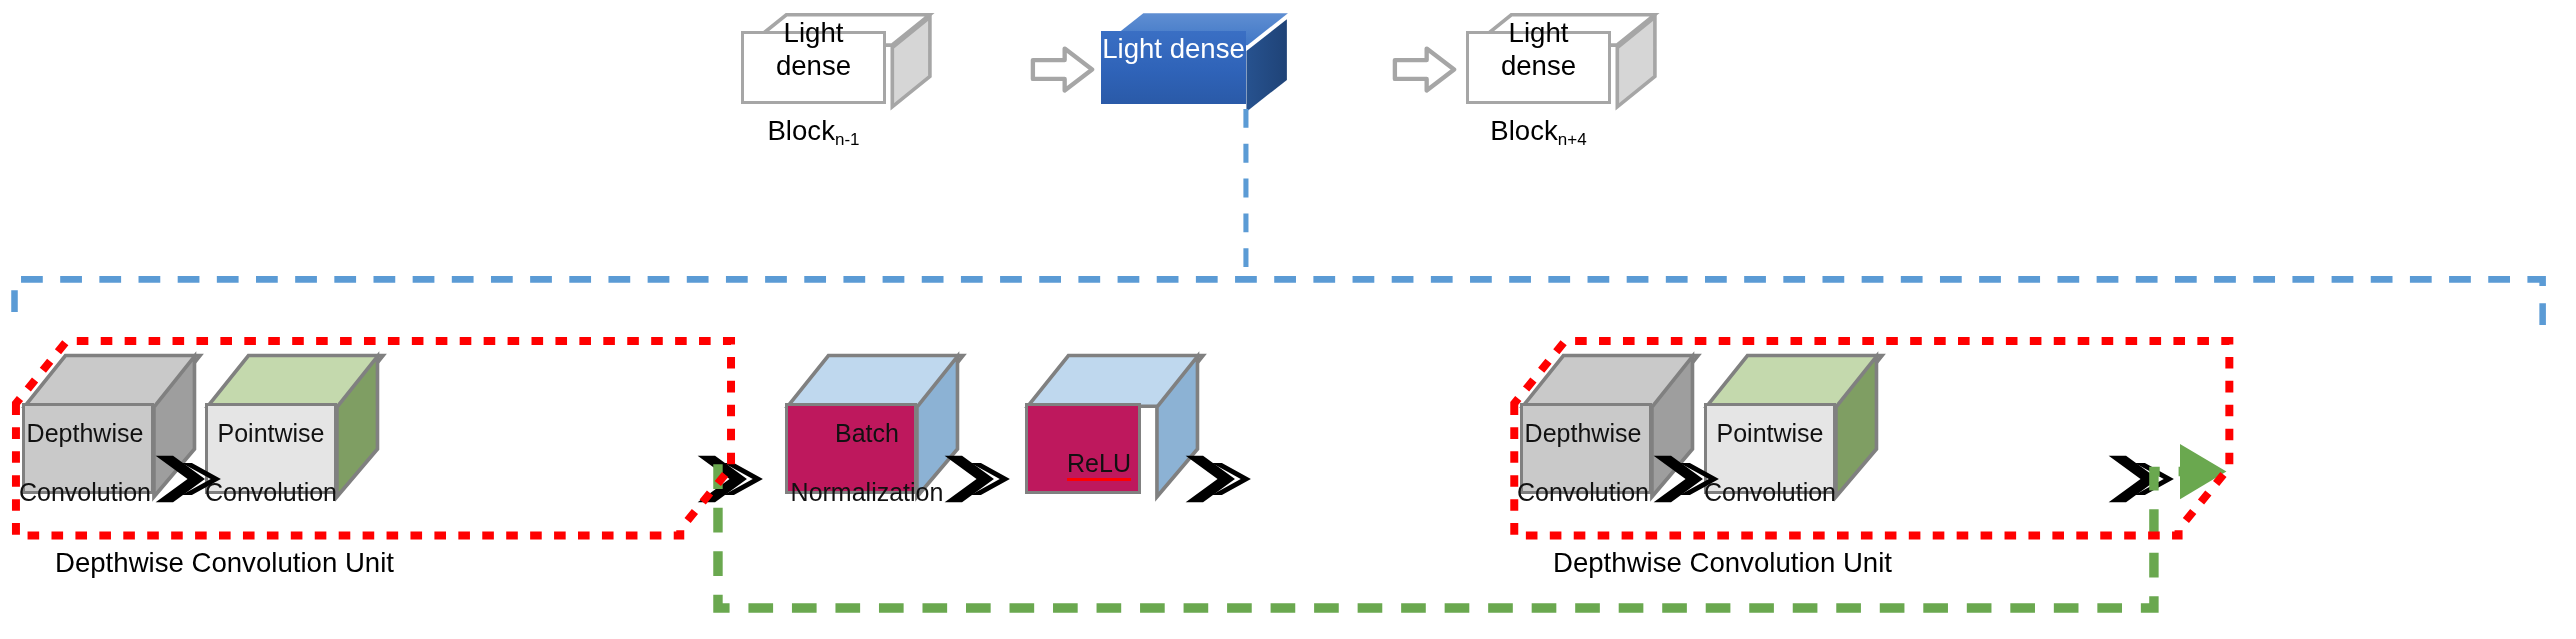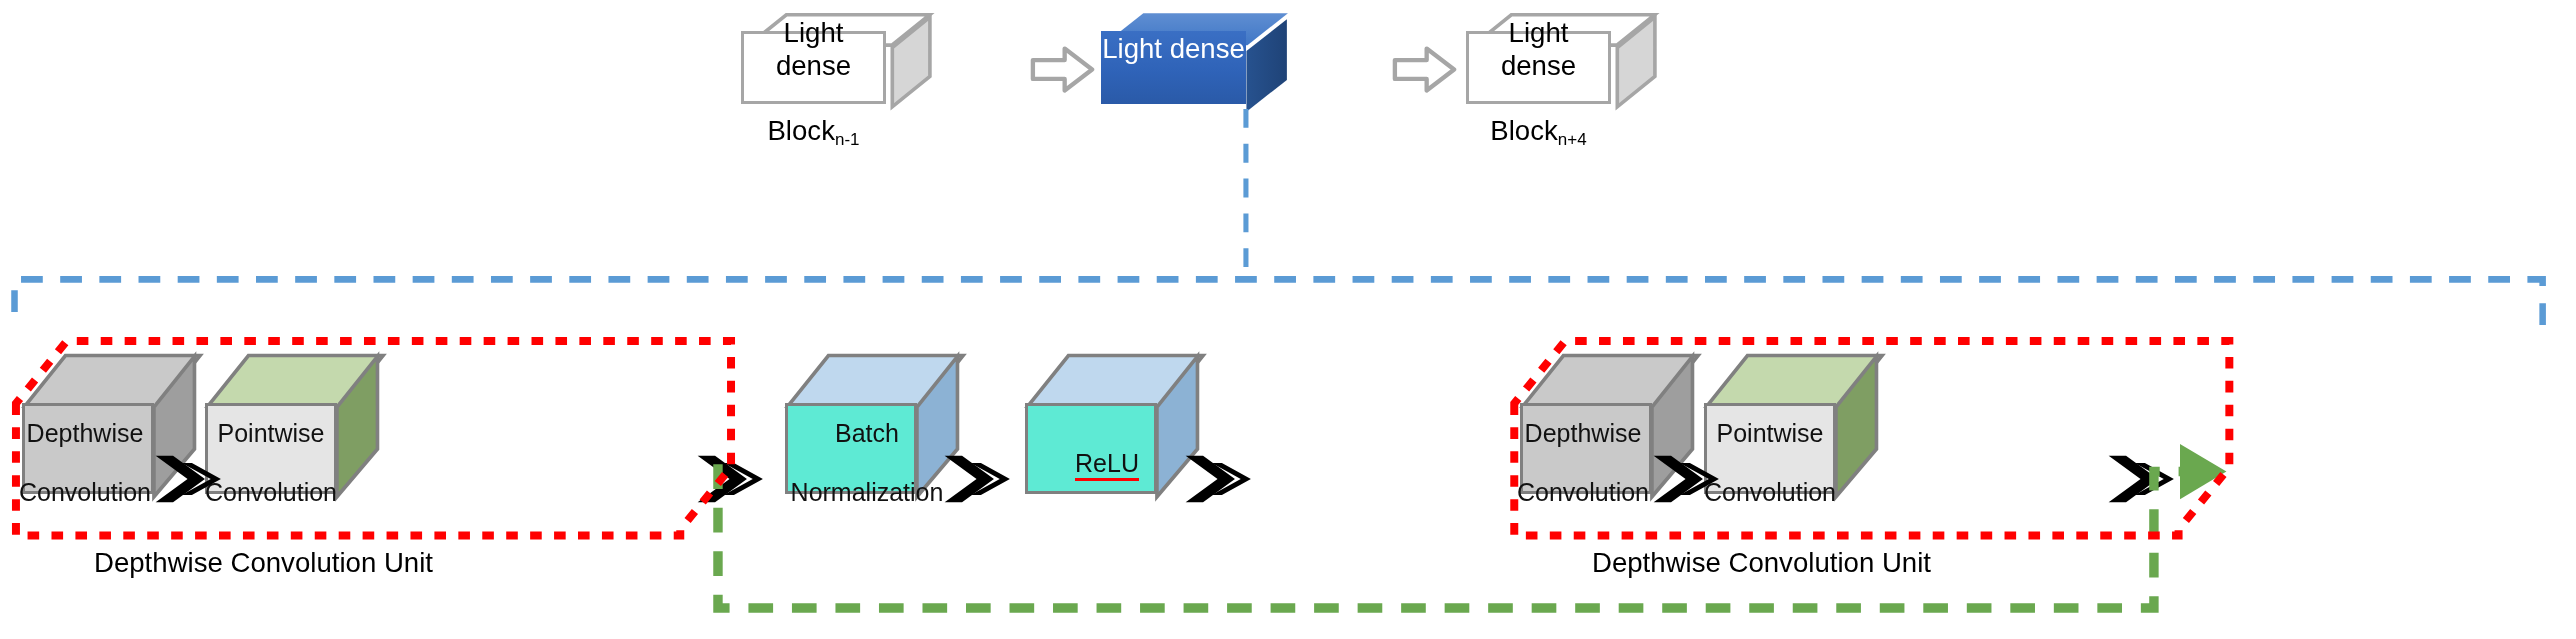--- a/index.html
+++ b/index.html
@@ -28,28 +28,28 @@
   .sub{font-size:17px;vertical-align:-0.32em;}
 
   
   .garrow{position:absolute;z-index:5;}
 
   
   .botblk .face{border:3.6px solid #808080;}
   .botblk .label{font-size:25px;color:#111111;}
   .f-gray  .face{background:#c9c9c9;justify-content:flex-end;}
   .f-green .face{background:#e5e5e5;}
-  .f-blue  .face{background:#5eead4;padding-left:32px;}
+  .f-blue  .face{background:#be185d;padding-left:32px;}
   .f-orng  .face{background:#fad089;}
 
   
   .barrow{position:absolute;z-index:6;}
 
   
-  .unitcap{position:absolute;font-size:27.6px;color:#000;white-space:nowrap;z-index:7;margin-left:39px;}
+  .unitcap{position:absolute;font-size:27.6px;color:#000;white-space:nowrap;z-index:7;}
 
   
   #lines{position:absolute;left:0;top:0;width:2576px;height:640px;z-index:8;pointer-events:none;}
   #redline{position:absolute;left:0;top:0;width:2576px;height:640px;z-index:9;pointer-events:none;}
 
   .relu-underline{border-bottom:3.6px solid #ff0000;padding-bottom:1.5px;}
 </style>
 </head>
 <body>
 
@@ -180,21 +180,21 @@
     <path d="M38,18 L78,40 L38,62 L52,62 L92,40 L52,18 Z" fill="#000000"></path>
   </svg>
 
   <div class="blk botblk f-blue" style="left:1025px;top:403px;width:174px;height:91px;">
     <svg class="top" width="181" height="80" viewBox="0 0 250 110" style="left:0;top:-52px;overflow:visible;">
       <polygon points="4,76 60,6 246,6 190,76" fill="#bfd8ee" stroke="#808080" stroke-width="5"></polygon>
     </svg>
     <svg class="side" width="58" height="152" viewBox="0 0 80 210" style="left:129px;top:-51px;overflow:visible;">
       <polygon points="4,76 60,6 60,134 4,200" fill="#8cb2d4" stroke="#808080" stroke-width="5"></polygon>
     </svg>
-    <div class="face" style="width:132px;height:91px;">
+    <div class="face" style="width:116px;height:91px;">
       <div class="label">
         <span class="relu-underline">ReLU</span>
       </div>
     </div>
   </div>
 
   <svg class="barrow" width="70" height="58" viewBox="0 0 96 80" style="left:1184px;top:450px;">
     <path d="M2,8 L46,40 L2,72 L26,72 L70,40 L26,8 Z" fill="#000000"></path>
     <path d="M38,18 L78,40 L38,62 L52,62 L92,40 L52,18 Z" fill="#000000"></path>
   </svg>

